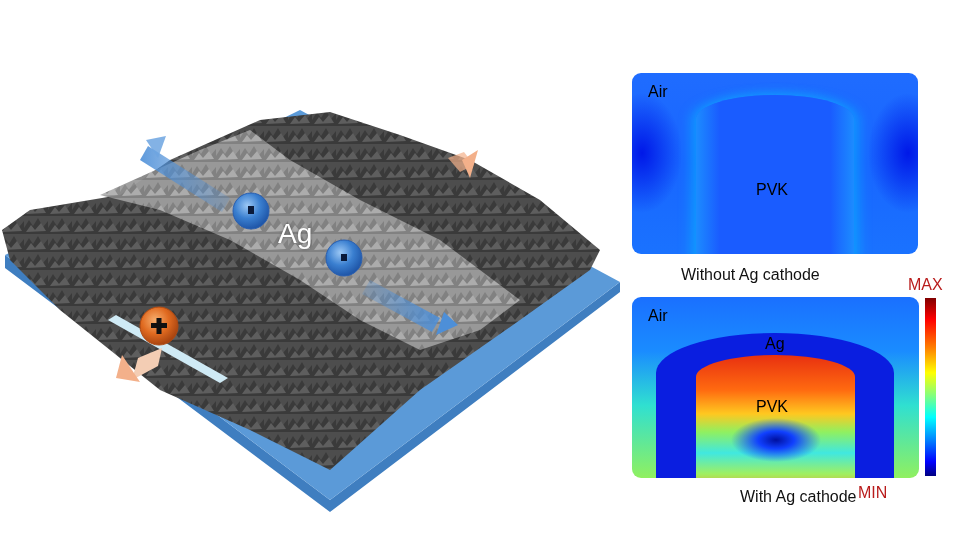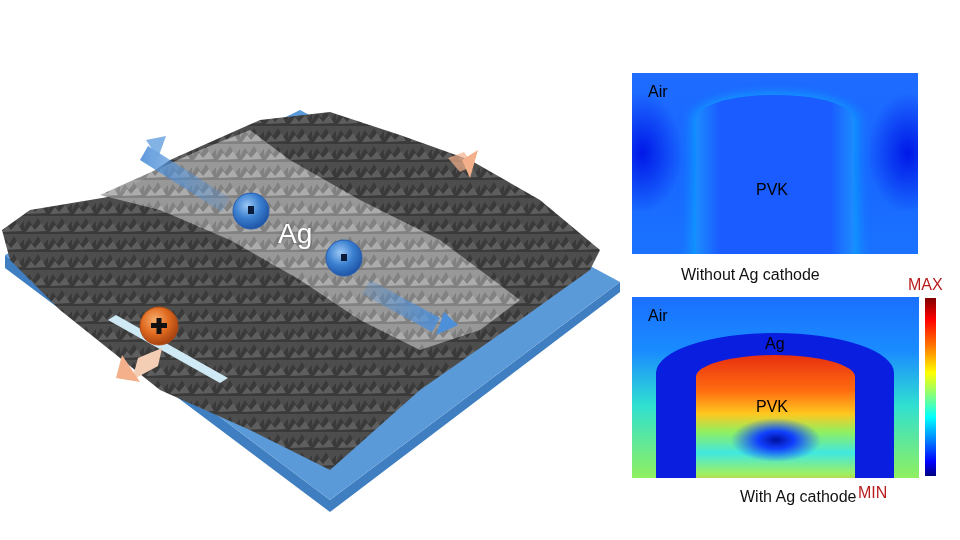--- a/index.html
+++ b/index.html
@@ -1,20 +1,20 @@
 <!DOCTYPE html>
 <html><head>
 <meta charset="utf-8">
 <style>
   html, body { margin:0; padding:0; }
   body { width:960px; height:540px; background:#ffffff; position:relative; overflow:hidden;
          font-family:"Liberation Sans", sans-serif; }
   .abs { position:absolute; }
   #illustration { left:0; top:0; width:620px; height:540px; }
-  .panel { position:absolute; overflow:hidden; }
+  .panel { position:absolute; overflow:hidden;border-radius:9px; }
   #panel-top { left:632px; top:73px; width:286px; height:181px;
      background:
        radial-gradient(ellipse 40px 60px at 10px 80px, #0018e8 0%, rgba(0,24,232,0) 100%),
        radial-gradient(ellipse 40px 60px at 276px 80px, #0018e8 0%, rgba(0,24,232,0) 100%),
        linear-gradient(180deg, #1f6cff 0%, #1866ff 50%, #1a72ff 100%); }
   #panel-top .pvk { position:absolute; left:64px; top:22px; width:158px; height:170px;
      border-radius:79px 79px 0 0 / 24px 24px 0 0;
      background: linear-gradient(90deg, #1c8cff 0%, #1a5cff 15%, #1a5cff 85%, #1c8cff 100%);
      box-shadow: -6px 0 12px rgba(0,220,255,0.35), 6px 0 12px rgba(0,220,255,0.35); }
   #panel-bot { left:632px; top:297px; width:287px; height:181px;

